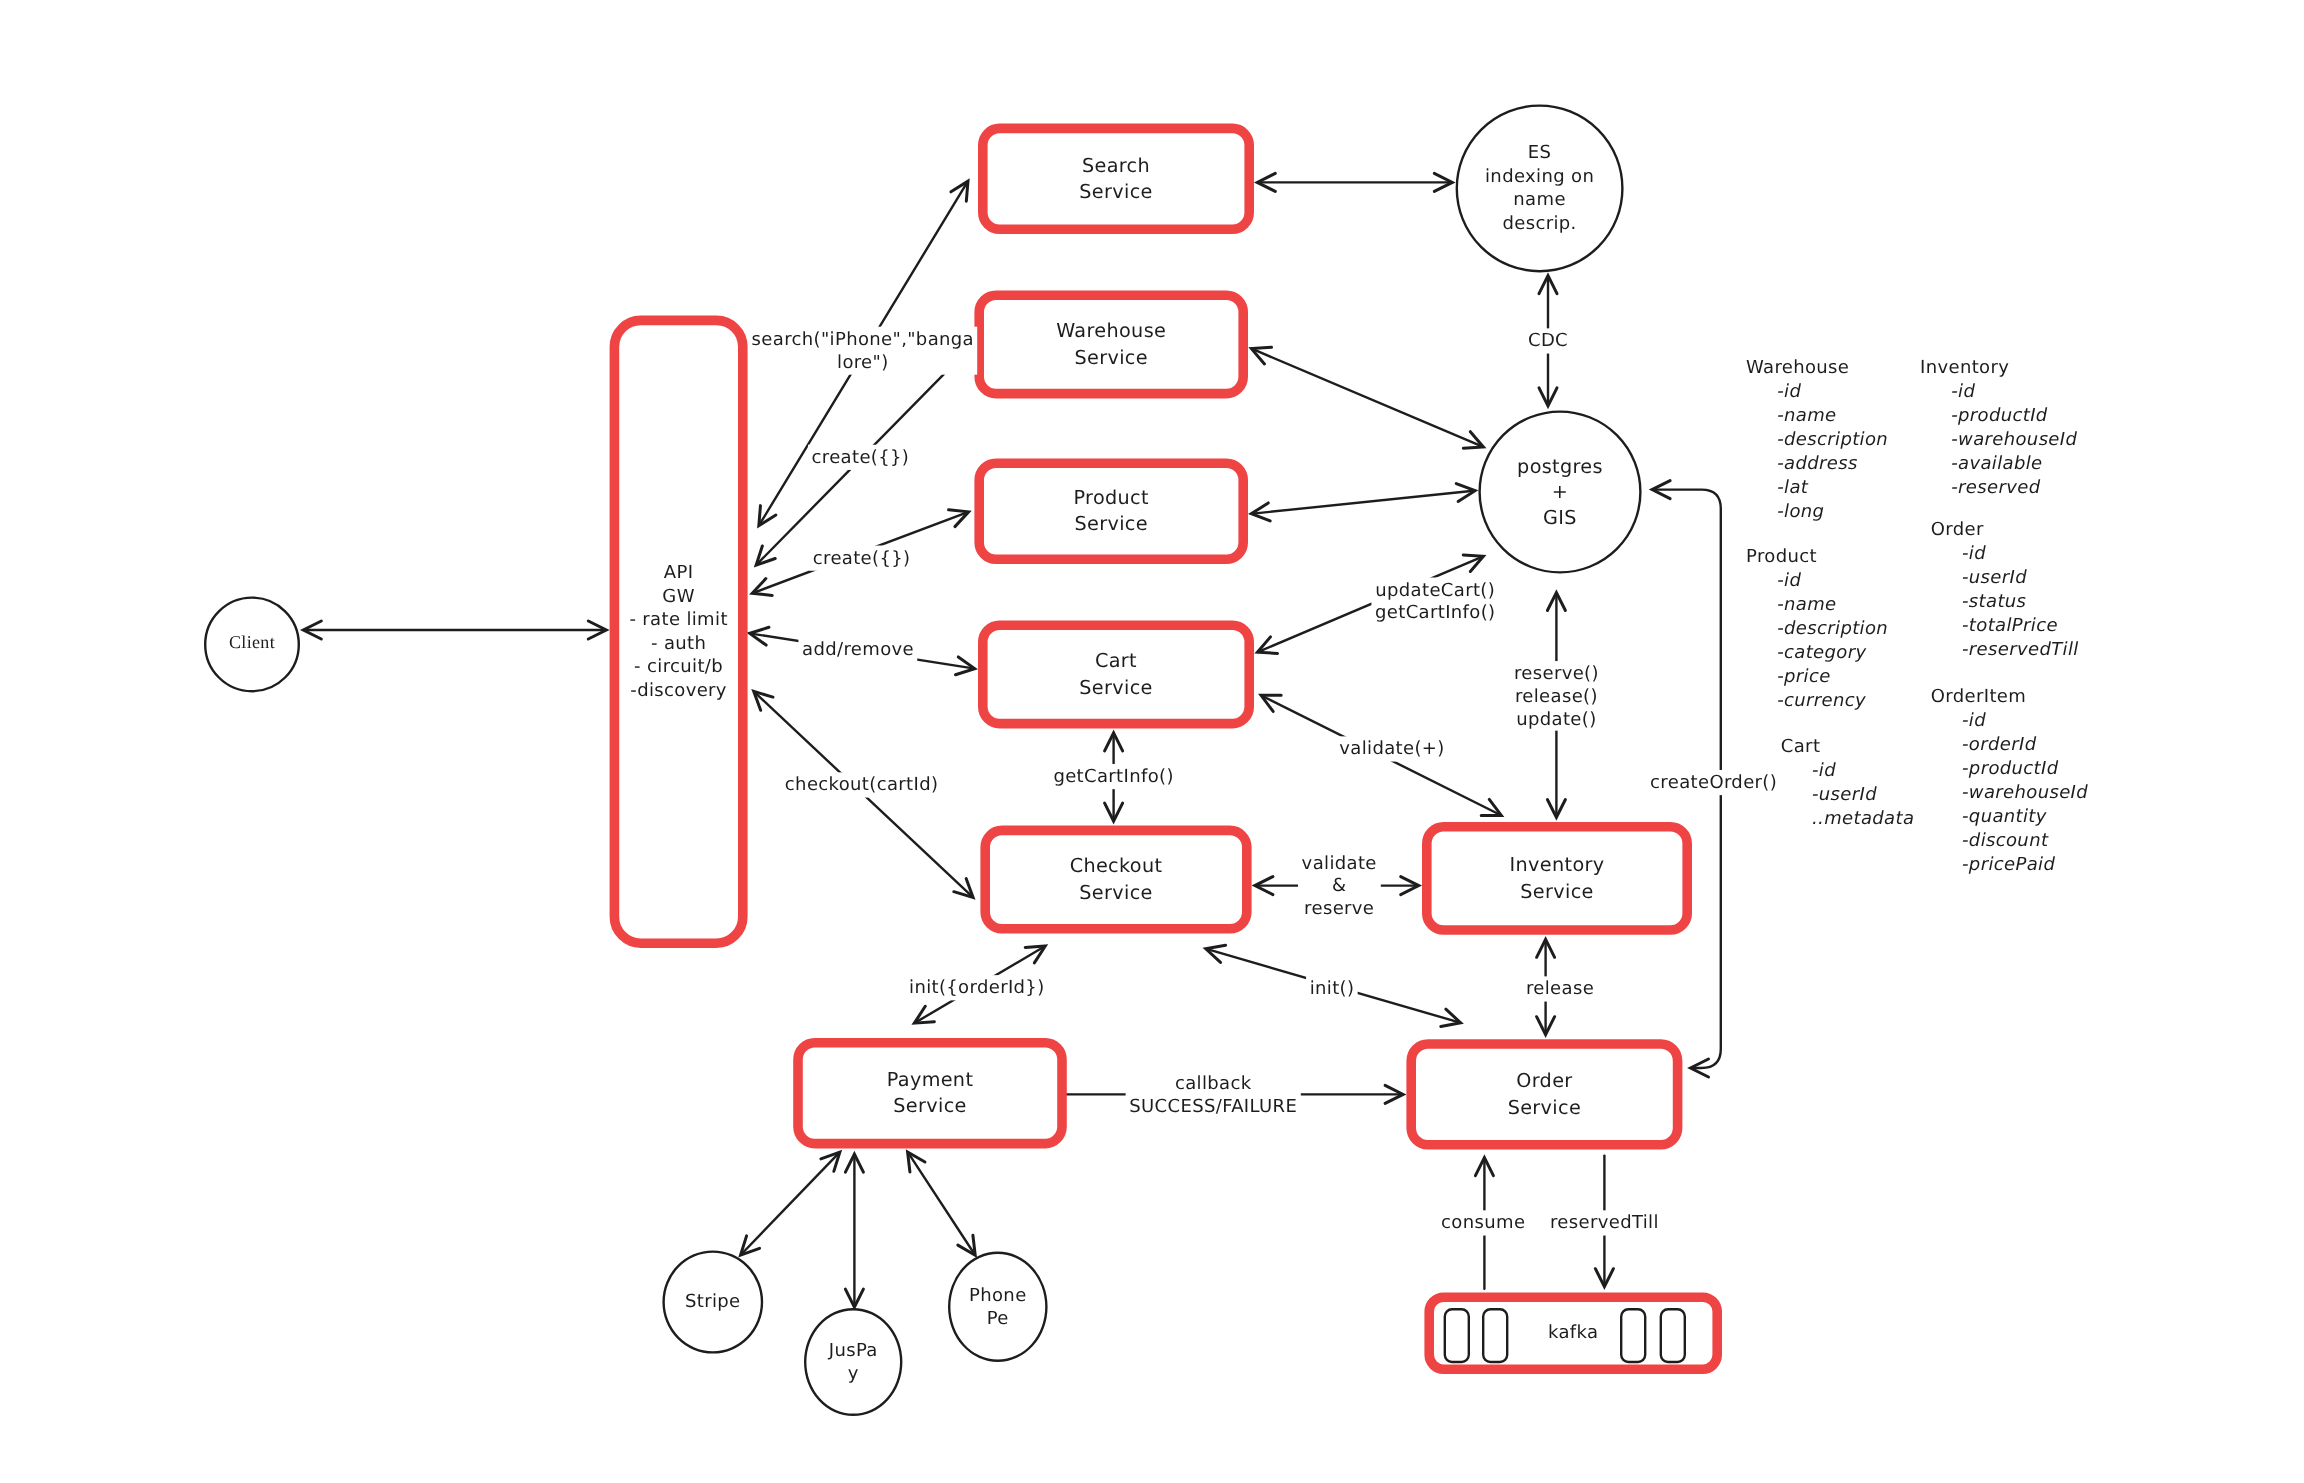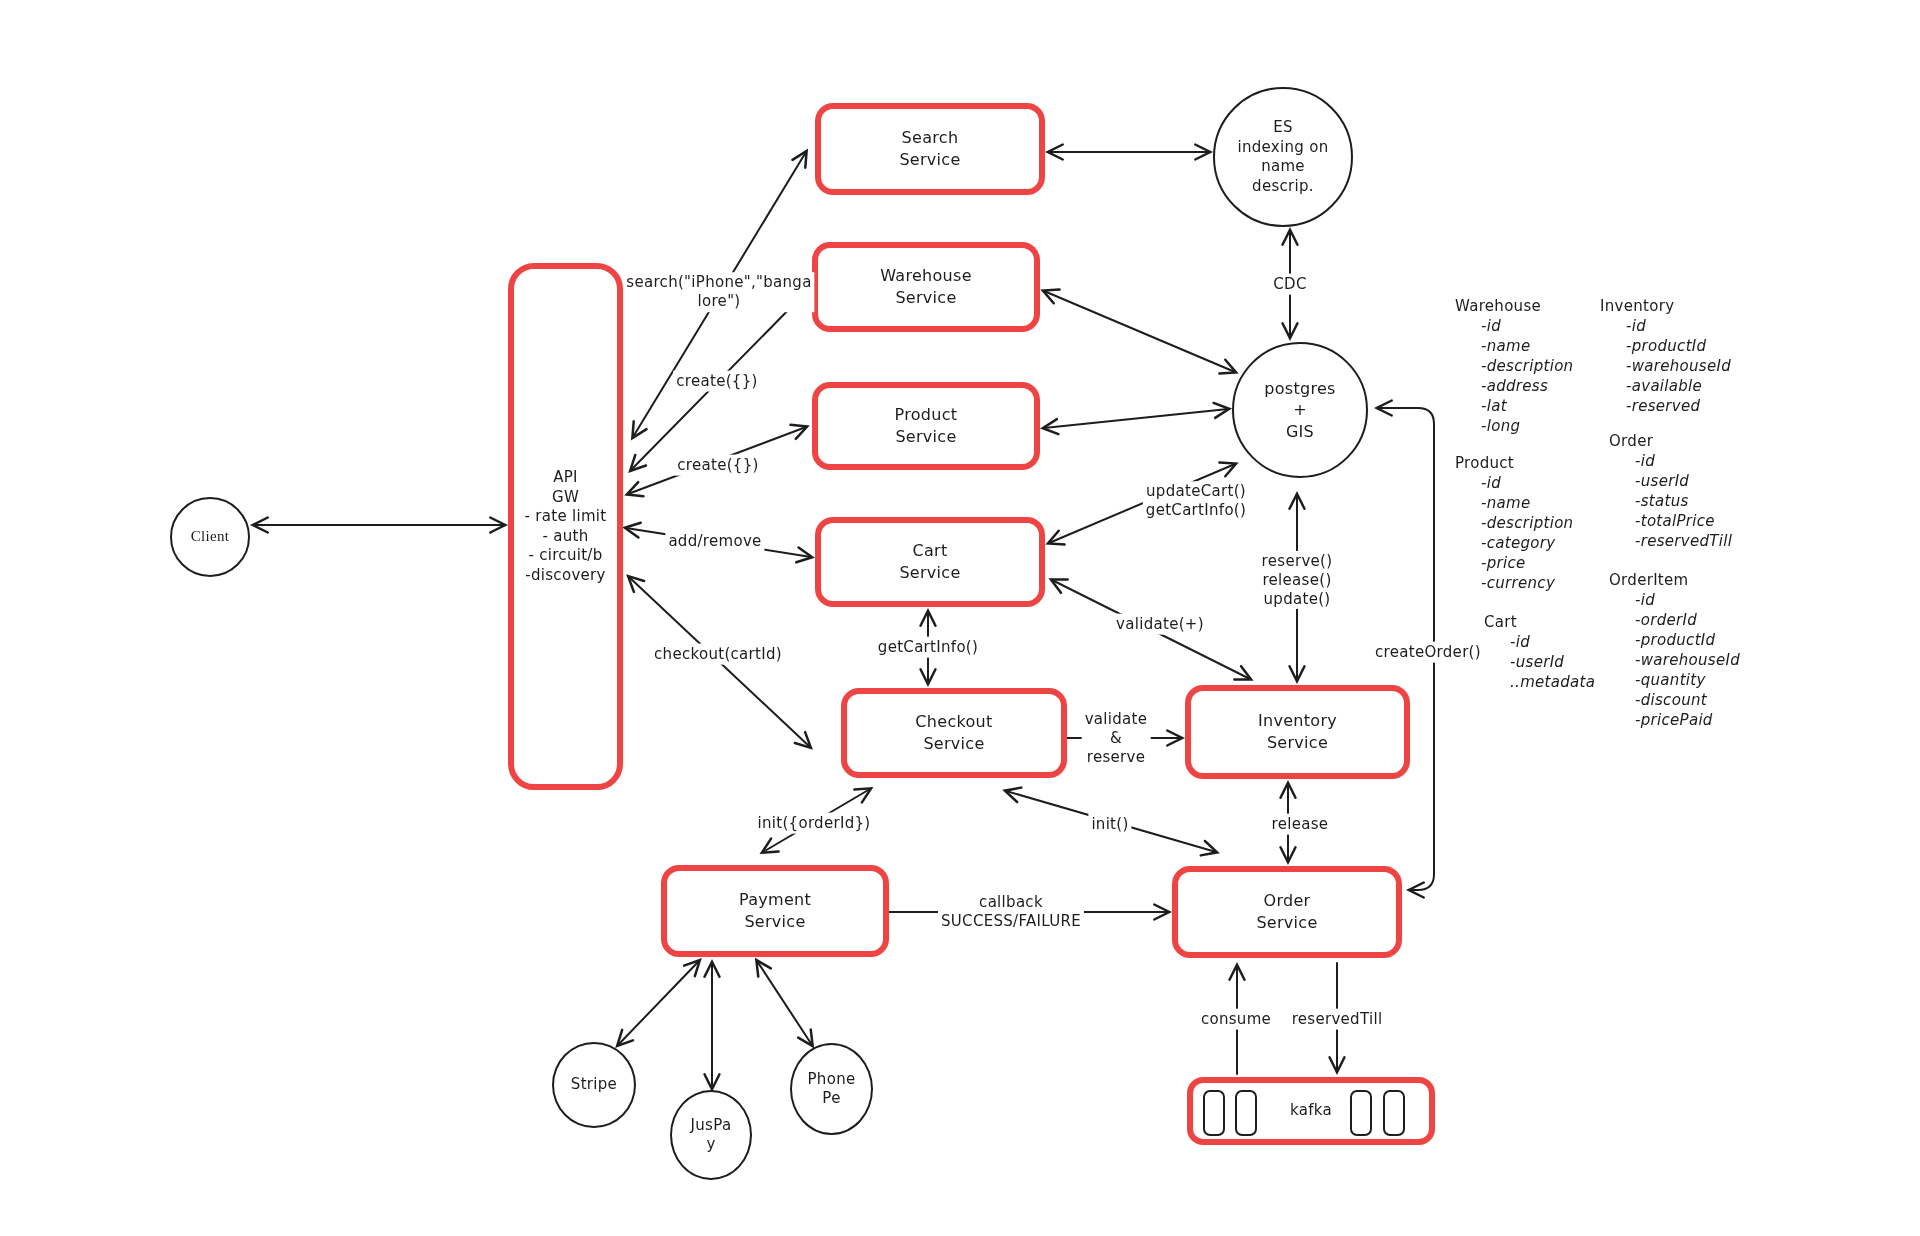--- a/index.html
+++ b/index.html
@@ -2,21 +2,21 @@
 <html><head>
 <meta charset="utf-8">
 <style>
   html,body{margin:0;padding:0;background:#ffffff;}
   #canvas{
     position:relative;width:1920px;height:1236px;background:#ffffff;overflow:hidden;
     font-family:"DejaVu Sans",sans-serif;color:#1d1d1d;
   }
   #wires{position:absolute;left:0;top:0;width:1920px;height:1236px;}
   .node-box{
-    position:absolute;border:6px solid #ef4444;border-radius:18px;background:#ffffff;
+    position:absolute;border:8px solid #ef4444;border-radius:18px;background:#ffffff;
     display:flex;align-items:center;justify-content:center;box-sizing:border-box;
   }
   .node-circle{
     position:absolute;border:2px solid #1d1d1d;border-radius:50%;background:#ffffff;
     display:flex;align-items:center;justify-content:center;box-sizing:border-box;
   }
   .node-label{
     white-space:pre-line;text-align:center;font-size:16px;line-height:1.35;
     letter-spacing:.3px;
   }
@@ -100,21 +100,21 @@
   <div class="node-box" style="left:812px;top:382px;width:228px;height:88px;">
     <div class="node-label">Product
 Service</div>
   </div>
 
   <div class="node-box" style="left:815px;top:517px;width:230px;height:90px;">
     <div class="node-label">Cart
 Service</div>
   </div>
 
-  <div class="node-box" style="left:817px;top:688px;width:226px;height:90px;margin-left:24px;">
+  <div class="node-box" style="left:817px;top:688px;width:226px;height:90px;">
     <div class="node-label">Checkout
 Service</div>
   </div>
 
   <div class="node-circle" style="left:1232px;top:342px;width:136px;height:136px;">
     <div class="node-label">postgres
 +
 GIS</div>
   </div>
 

